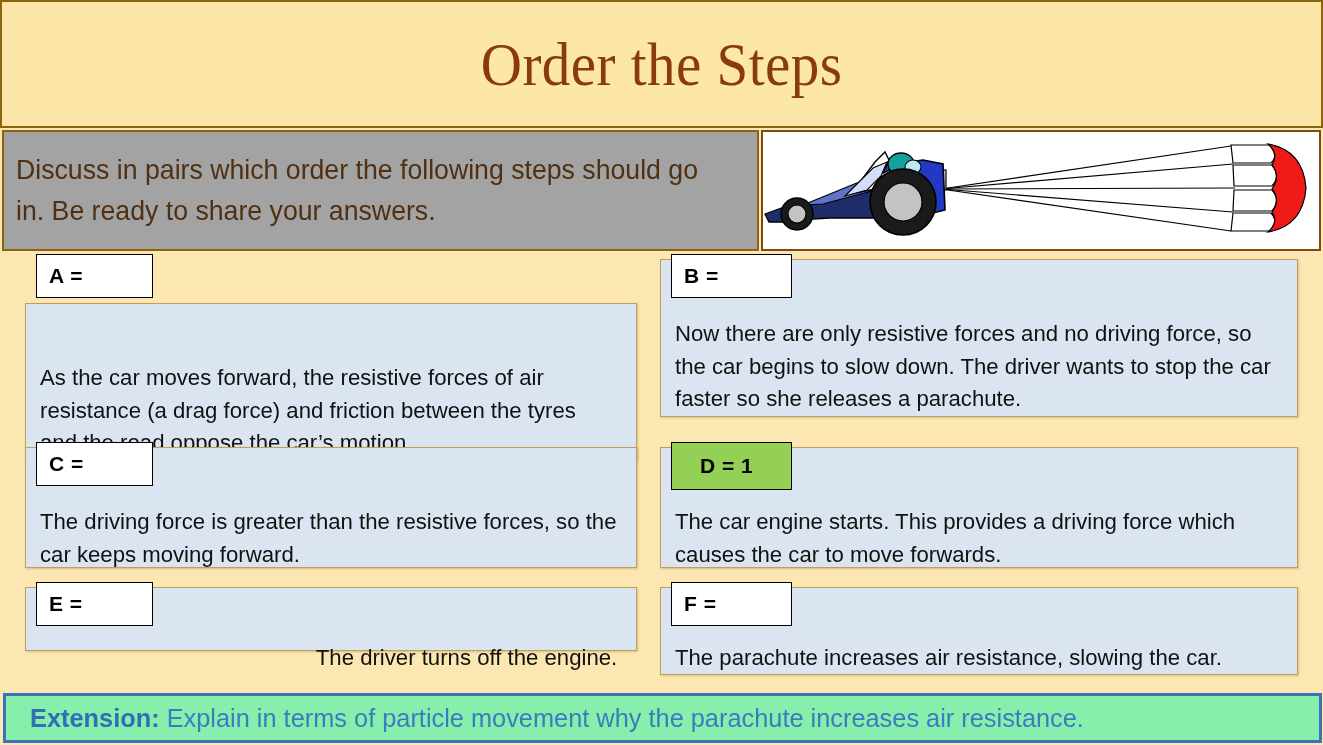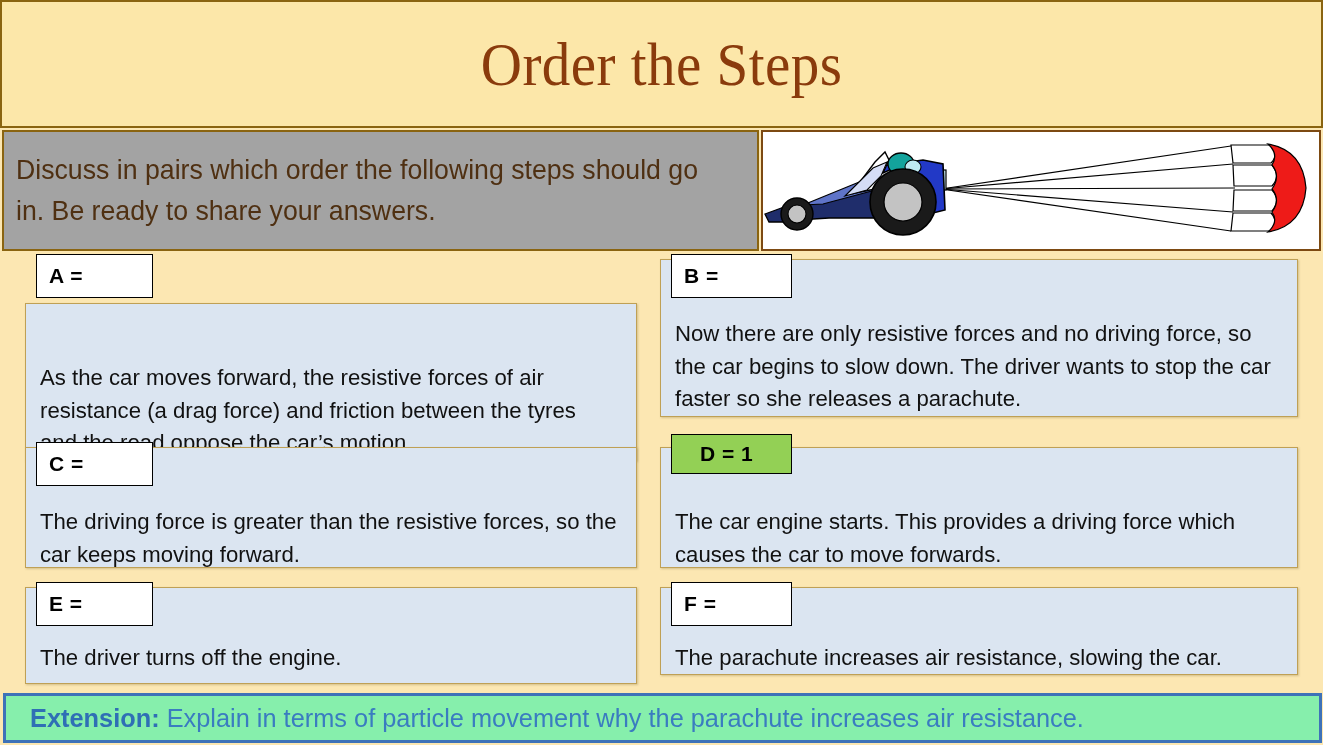--- a/index.html
+++ b/index.html
@@ -116,27 +116,27 @@
     padding-left: 12px;
     letter-spacing: 0.5px;
   }
   .card-label.highlight { background: #93d055; }
 
   
   #card-a { left: 25px;  top: 8px;   width: 612px; height: 158px; margin-top: 44px; }
   #card-b { left: 660px; top: 8px;   width: 638px; height: 158px; }
   #card-c { left: 25px;  top: 196px; width: 612px; height: 121px; }
   #card-d { left: 660px; top: 196px; width: 638px; height: 121px; }
-  #card-e { left: 25px;  top: 336px; width: 612px; height: 97px;  }
+  #card-e { left: 25px;  top: 336px; width: 612px; height: 64px; text-align: right;  }
   #card-f { left: 660px; top: 336px; width: 638px; height: 88px;  }
 
   #label-a { left: 36px;  top: 3px;   width: 117px; height: 44px; }
   #label-b { left: 671px; top: 3px;   width: 121px; height: 44px; }
   #label-c { left: 36px;  top: 191px; width: 117px; height: 44px; }
-  #label-d { left: 671px; top: 183px; width: 121px; height: 40px; padding-left: 28px; }
+  #label-d { left: 671px; top: 191px; width: 121px; height: 48px; padding-left: 28px; }
   #label-e { left: 36px;  top: 331px; width: 117px; height: 44px; }
   #label-f { left: 671px; top: 331px; width: 121px; height: 44px; }
 
   #body-a { top: 58px;  }
   #body-b { top: 58px;  }
   #body-c { top: 58px;  }
   #body-d { top: 58px;  }
   #body-e { top: 54px;  }
   #body-f { top: 54px;  }
 

